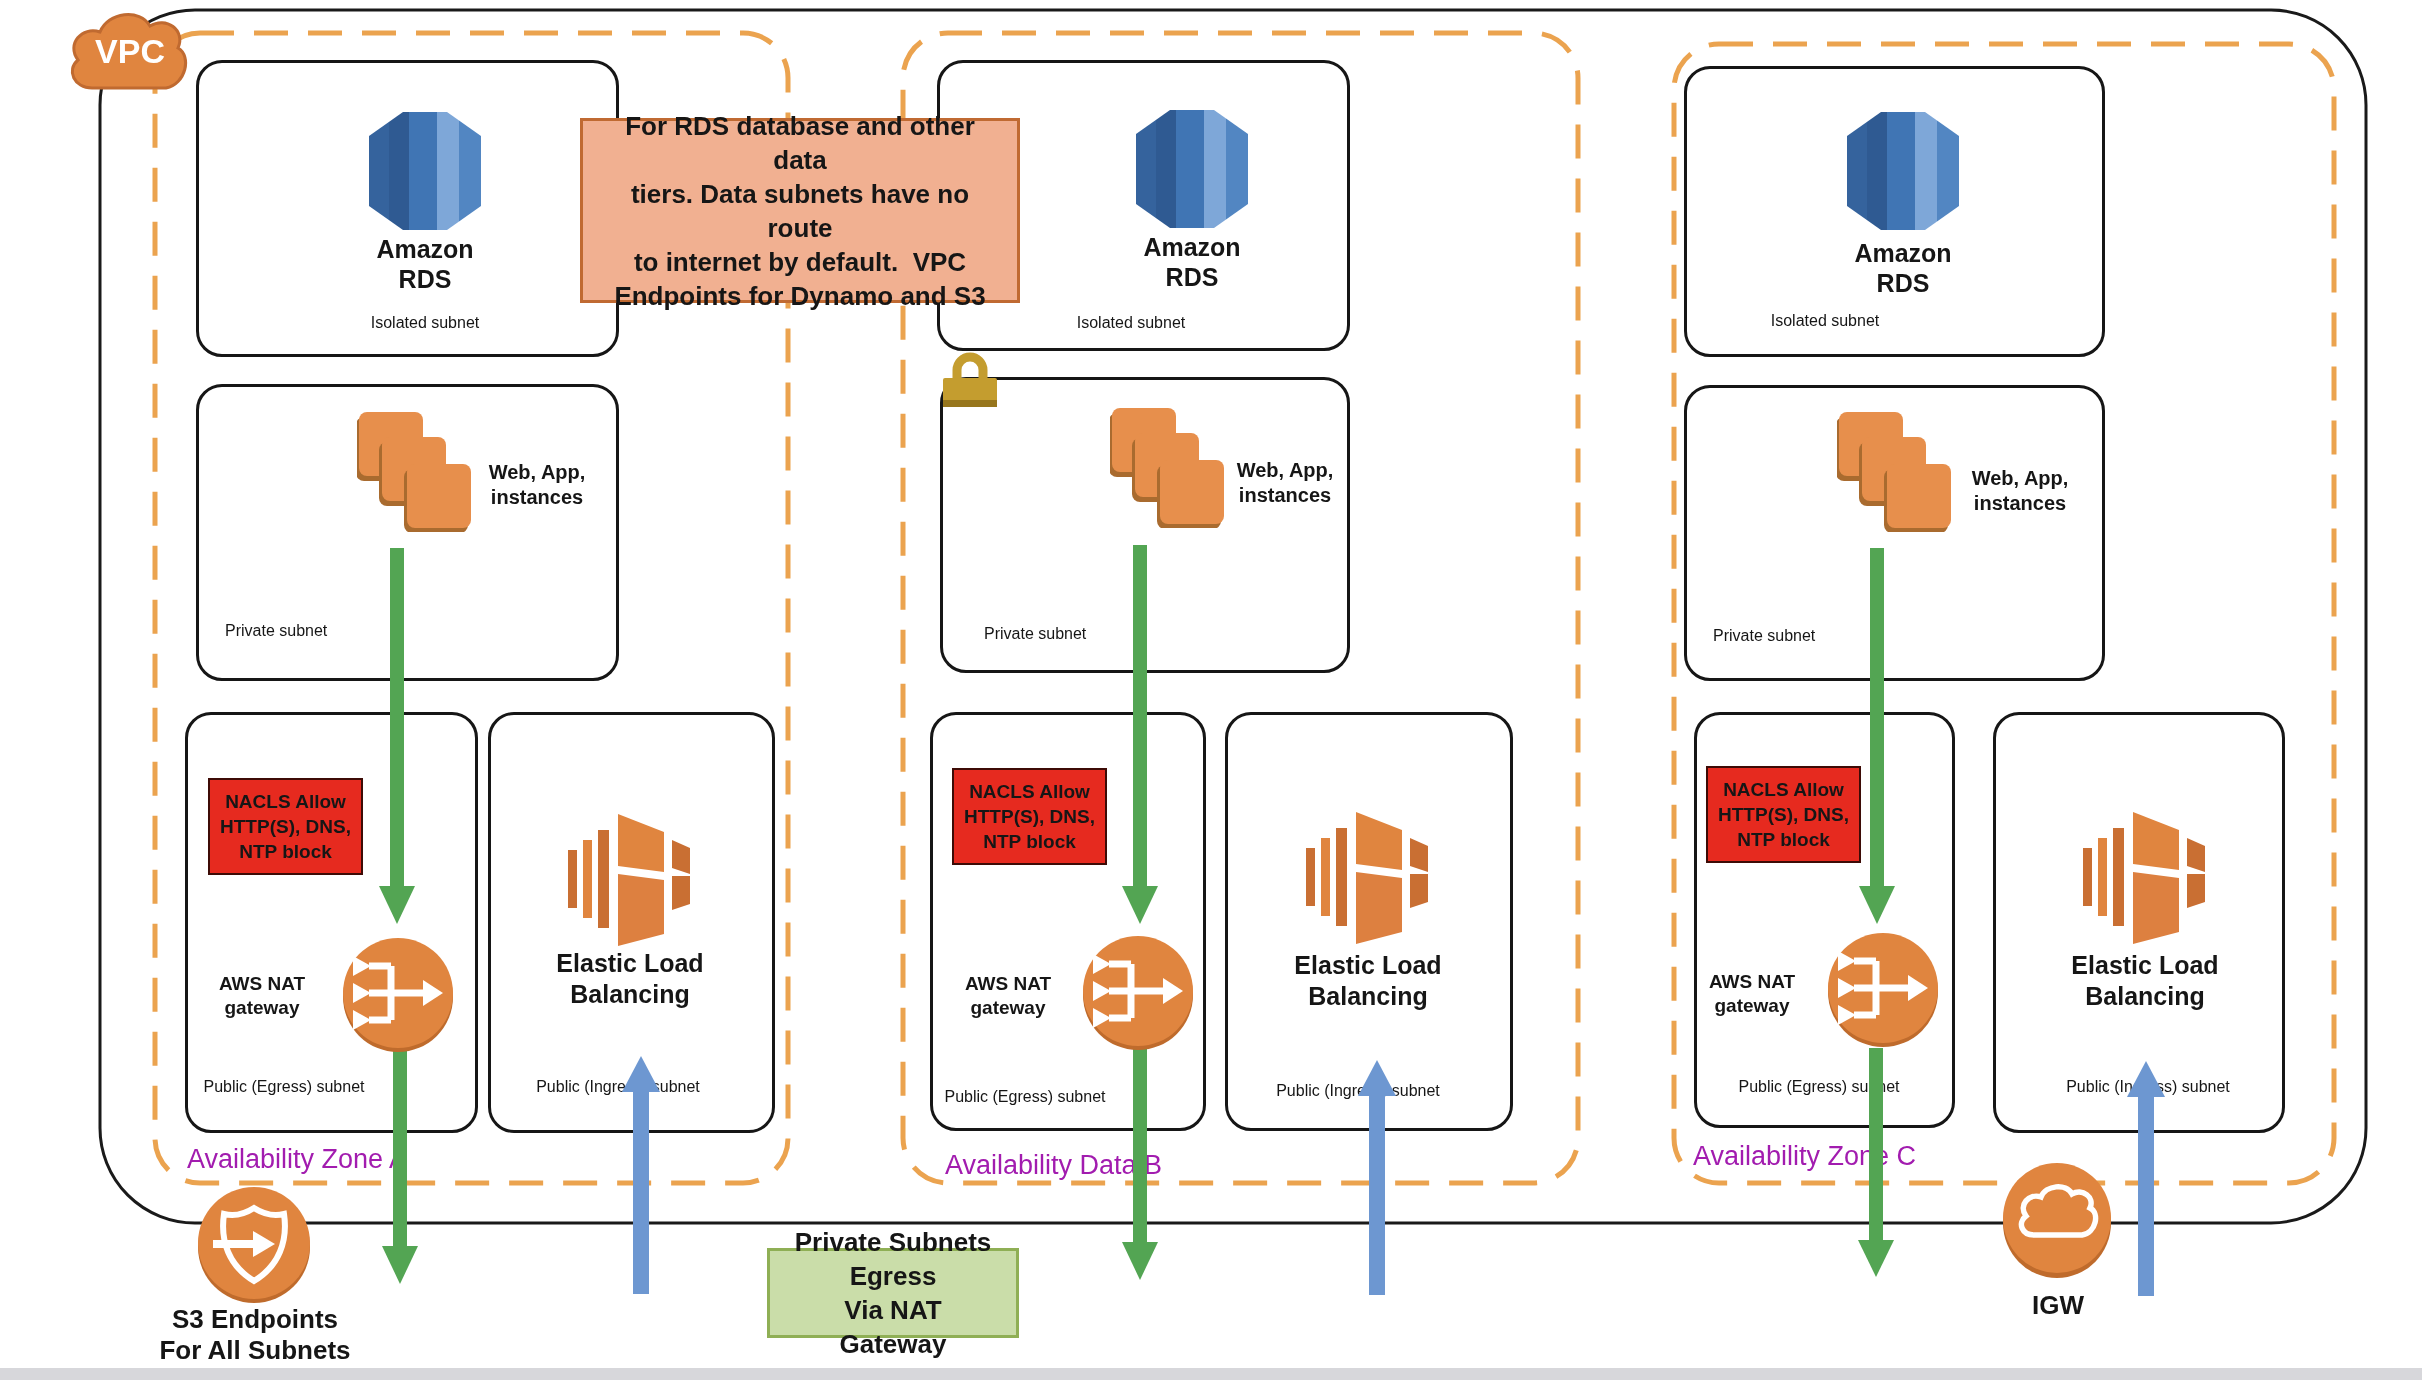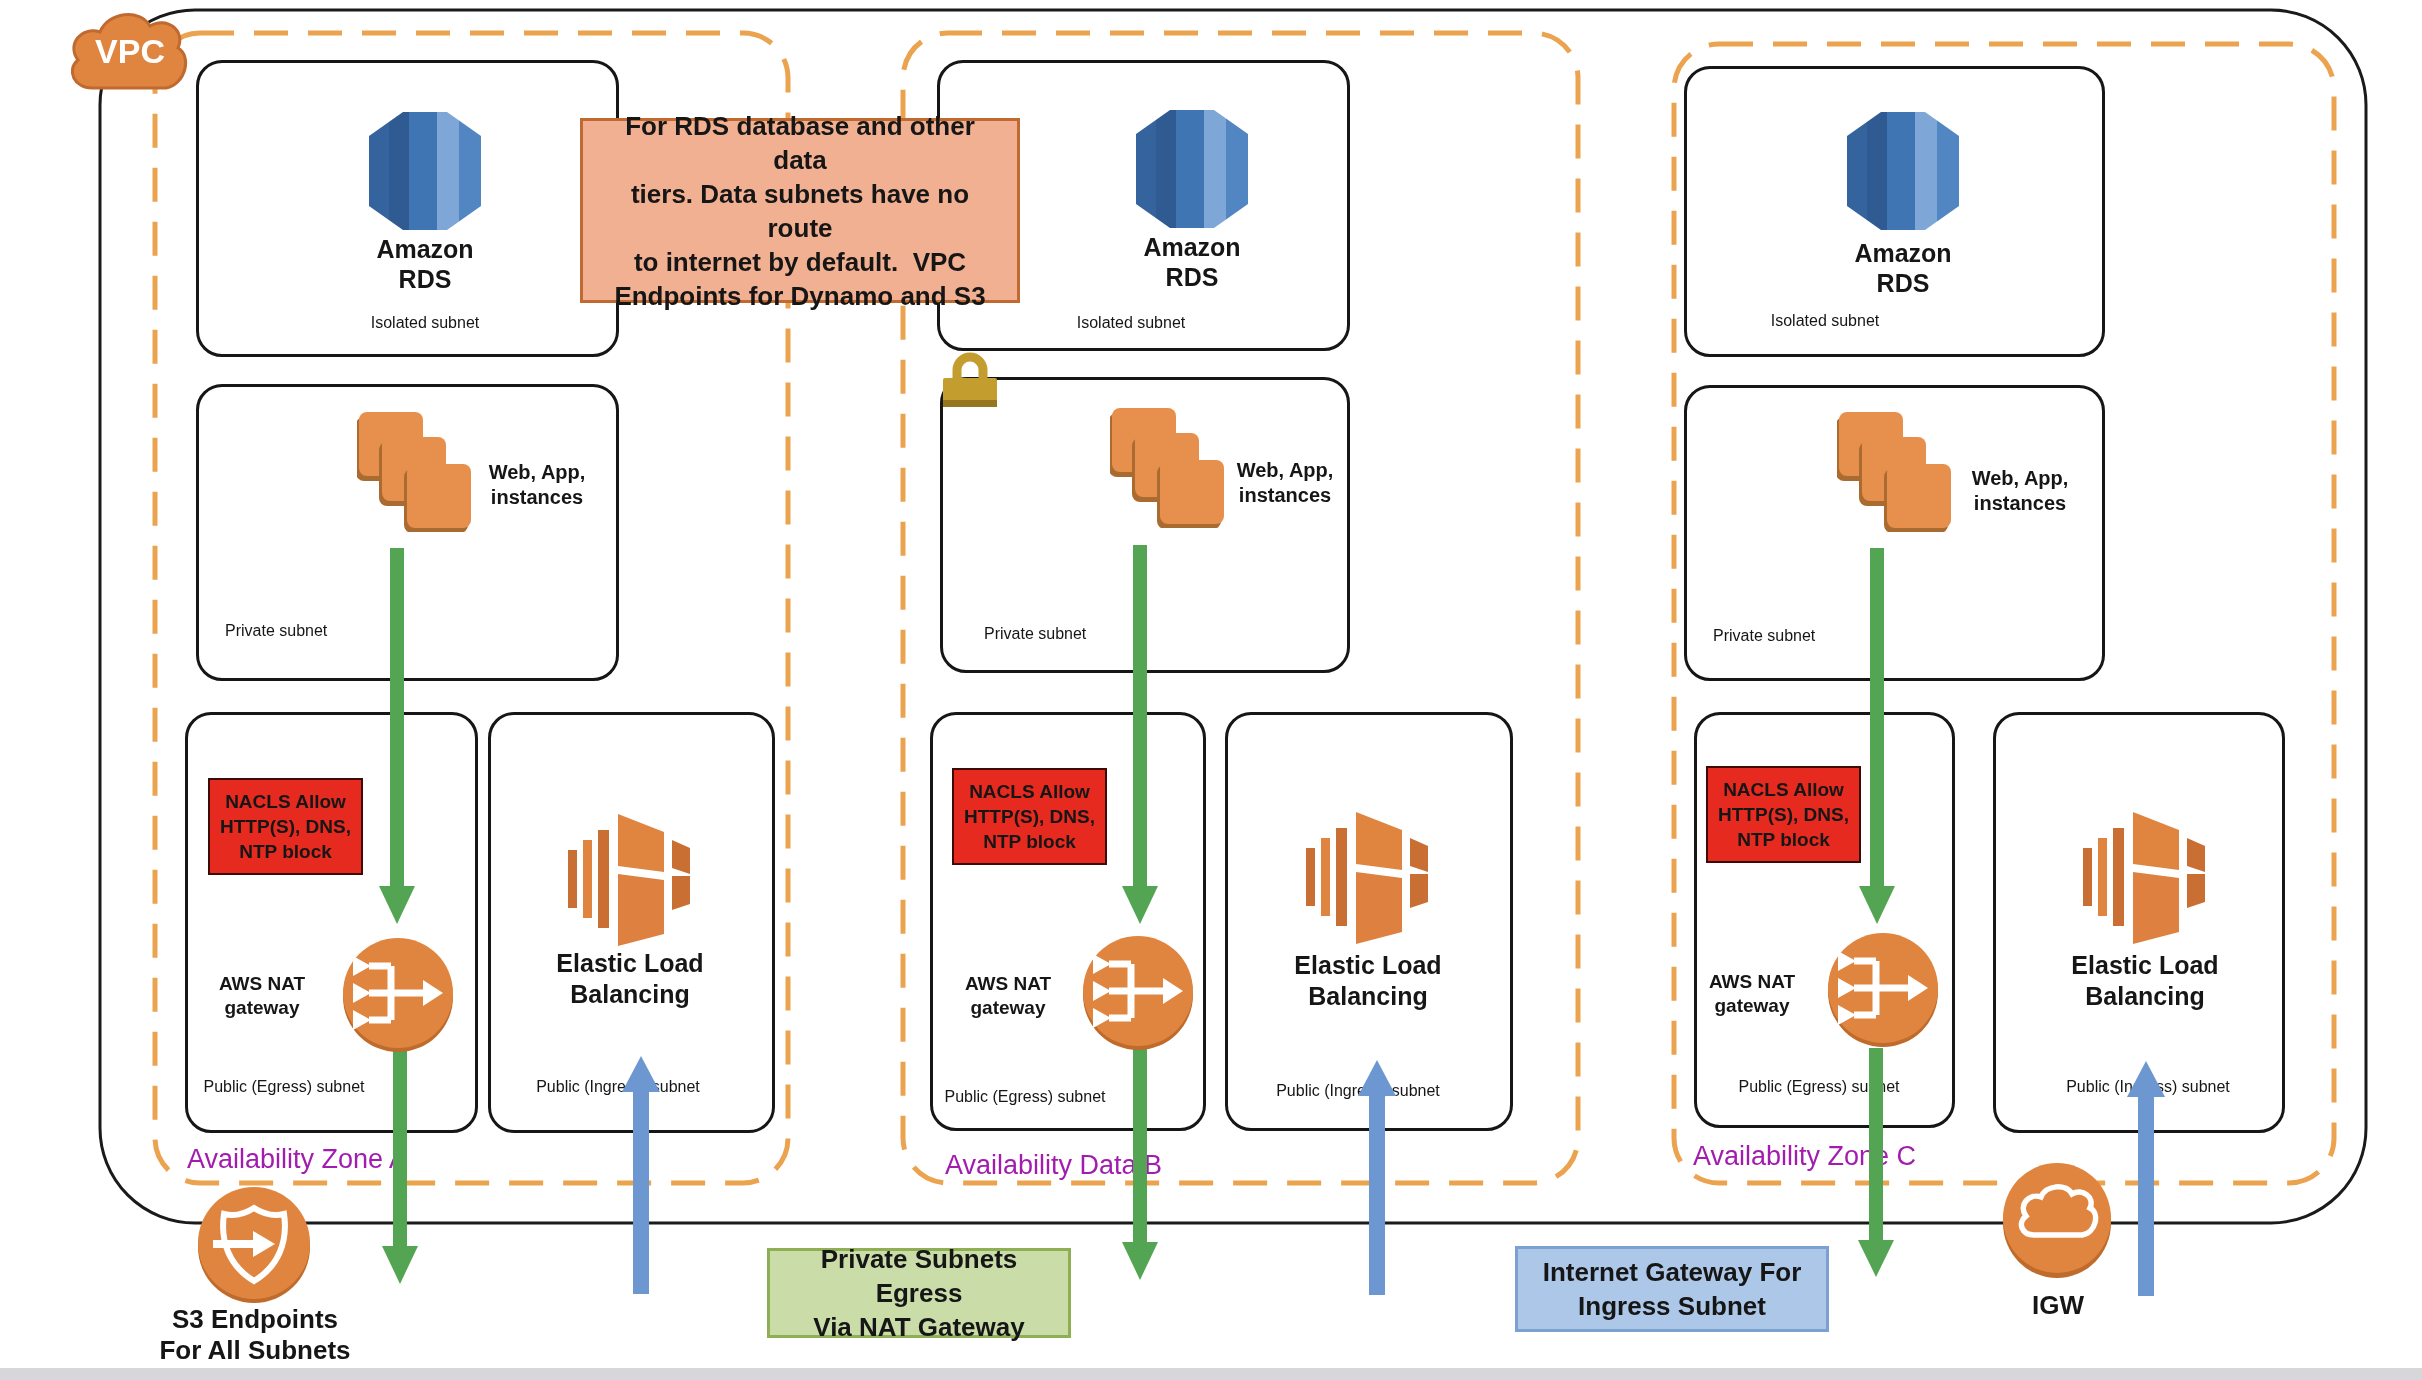--- a/index.html
+++ b/index.html
@@ -246,19 +246,17 @@
 For All Subnets</div>
   <svg class="icon" style="left:2000px;top:1161px;width:114px;height:118px">
       <use href="#sym-igw"></use>
     </svg>
   <div class="lbl c b" style="left:1998px;top:1290px;width:120px;font-size:26px">IGW</div>
 
   <div class="note note-salmon" style="left:580px;top:118px;width:440px;height:185px">For RDS database and other data
 tiers. Data subnets have no route
 to internet by default.  VPC
 Endpoints for Dynamo and S3</div>
-  <div class="note note-green" style="left:767px;top:1248px;width:304px;height:90px">Private Subnets Egress
+  <div class="note note-green" style="left:767px;top:1248px;width:252px;height:90px">Private Subnets Egress
 Via NAT Gateway</div>
-  <div class="note note-blue" style="left:1515px;top:1246px;width:314px;height:86px">Internet Gateway For
-Ingress Subnet</div>
 
   <div class="bottom-strip"></div>
 </div>
 
 </body></html>

